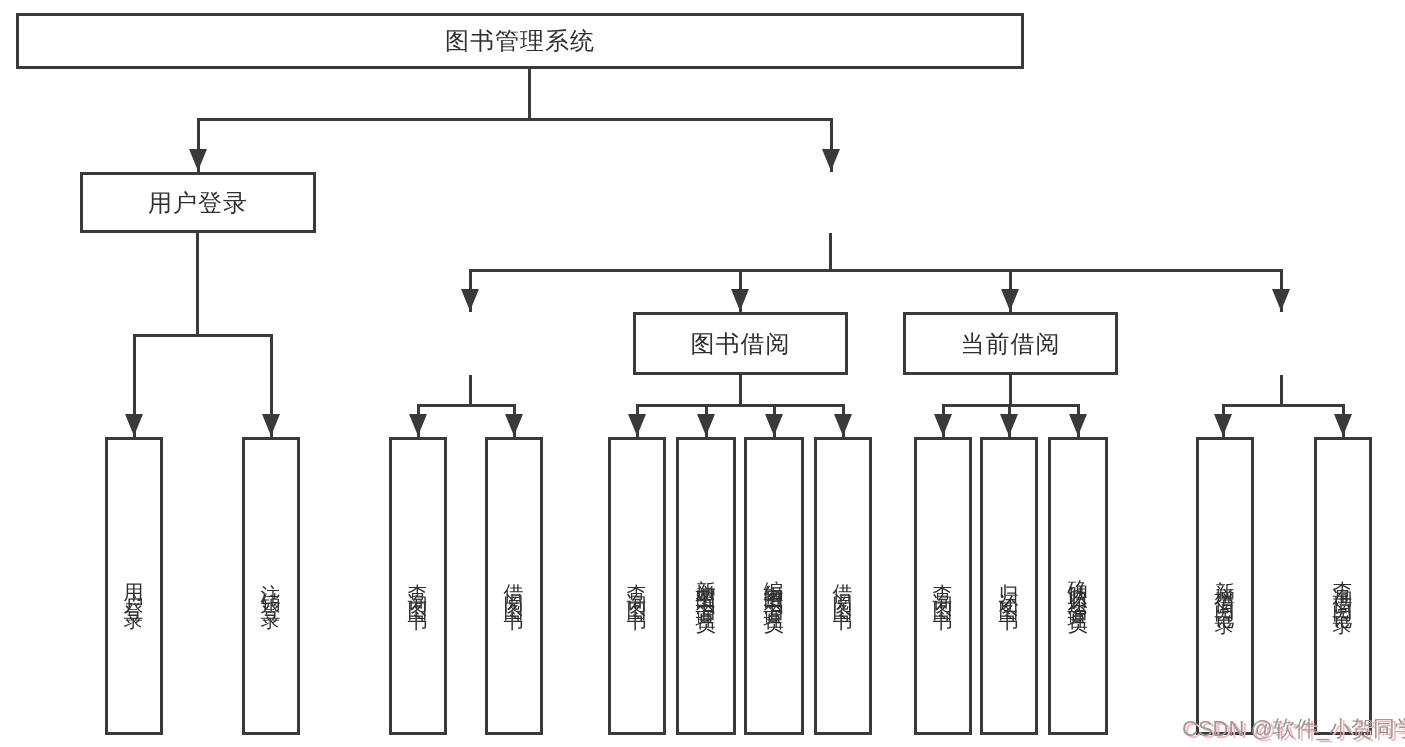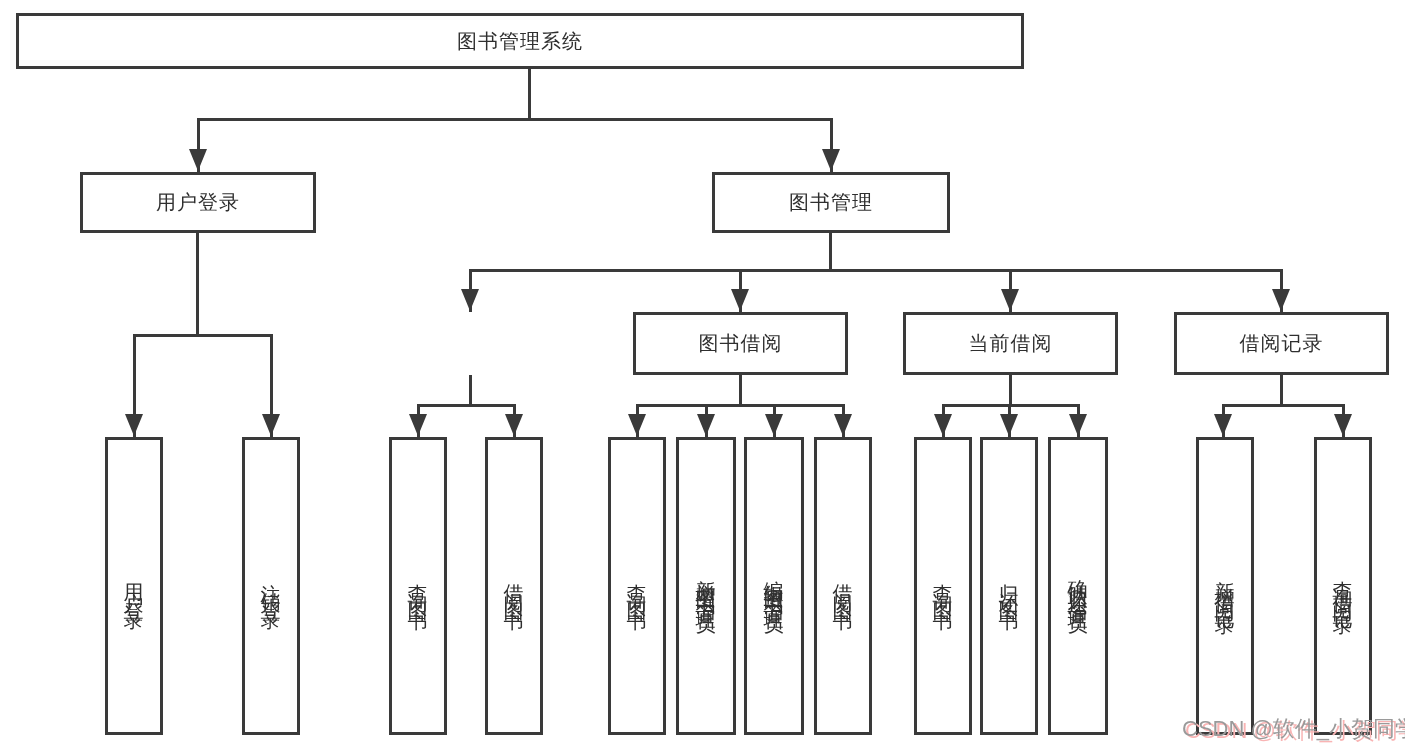--- a/index.html
+++ b/index.html
@@ -18,21 +18,21 @@
     font-family:"Liberation Sans","DejaVu Sans",sans-serif;
     color:var(--text);
     overflow:hidden;
   }
   .box{
     position:absolute;
     box-sizing:border-box;
     background:#fff;
     border:3px solid var(--line);
     display:flex;align-items:center;justify-content:center;
-    font-size:20px;
+    font-size:24px;
     letter-spacing:1px;
     z-index:2;
   }
   .vbox{
     position:absolute;
     box-sizing:border-box;
     background:#fff;
     border:3px solid var(--line);
     display:flex;align-items:center;justify-content:center;
     z-index:2;
@@ -77,23 +77,20 @@
     <div class="vl" style="left:528px;top:69px;height:51px;"></div>
     <div class="hl" style="left:197px;top:118px;width:636px;"></div>
     <div class="vl" style="left:197px;top:118px;height:54px;"></div>
     <div class="arw" style="left:189px;top:149px;"></div>
     <div class="vl" style="left:830px;top:118px;height:54px;"></div>
     <div class="arw" style="left:822px;top:149px;"></div>
   </div>
 
   <div class="box" style="left:80px;top:172px;width:236px;height:61px;">
     <span>用户登录</span>
-  </div>
-  <div class="box" style="left:712px;top:172px;width:238px;height:61px;">
-    <span>图书管理</span>
   </div>
 
   <div>
     <div class="vl" style="left:196px;top:233px;height:103px;"></div>
     <div class="hl" style="left:133px;top:334px;width:140px;"></div>
     <div class="vl" style="left:133px;top:334px;height:103px;"></div>
     <div class="arw" style="left:125px;top:414px;"></div>
     <div class="vl" style="left:270px;top:334px;height:103px;"></div>
     <div class="arw" style="left:262px;top:414px;"></div>
   </div>
@@ -110,23 +107,20 @@
     <div class="vl" style="left:1280px;top:269px;height:43px;"></div>
     <div class="arw" style="left:1272px;top:289px;"></div>
   </div>
 
   <div class="box" style="left:903px;top:312px;width:215px;height:63px;">
     <span>当前借阅</span>
   </div>
   <div class="box" style="left:633px;top:312px;width:215px;height:63px;">
     <span>图书借阅</span>
   </div>
-  <div class="box" style="left:1174px;top:312px;width:215px;height:63px;">
-    <span>借阅记录</span>
-  </div>
 
   <div>
     <div class="vl" style="left:469px;top:375px;height:31px;"></div>
     <div class="hl" style="left:417px;top:404px;width:99px;"></div>
     <div class="vl" style="left:417px;top:404px;height:33px;"></div>
     <div class="arw" style="left:409px;top:414px;"></div>
     <div class="vl" style="left:513px;top:404px;height:33px;"></div>
     <div class="arw" style="left:505px;top:414px;"></div>
   </div>
 

